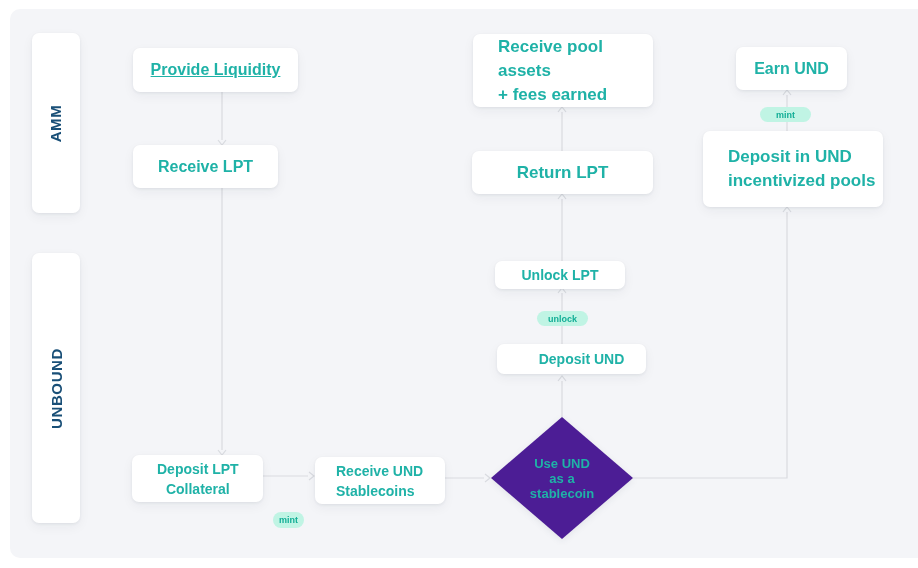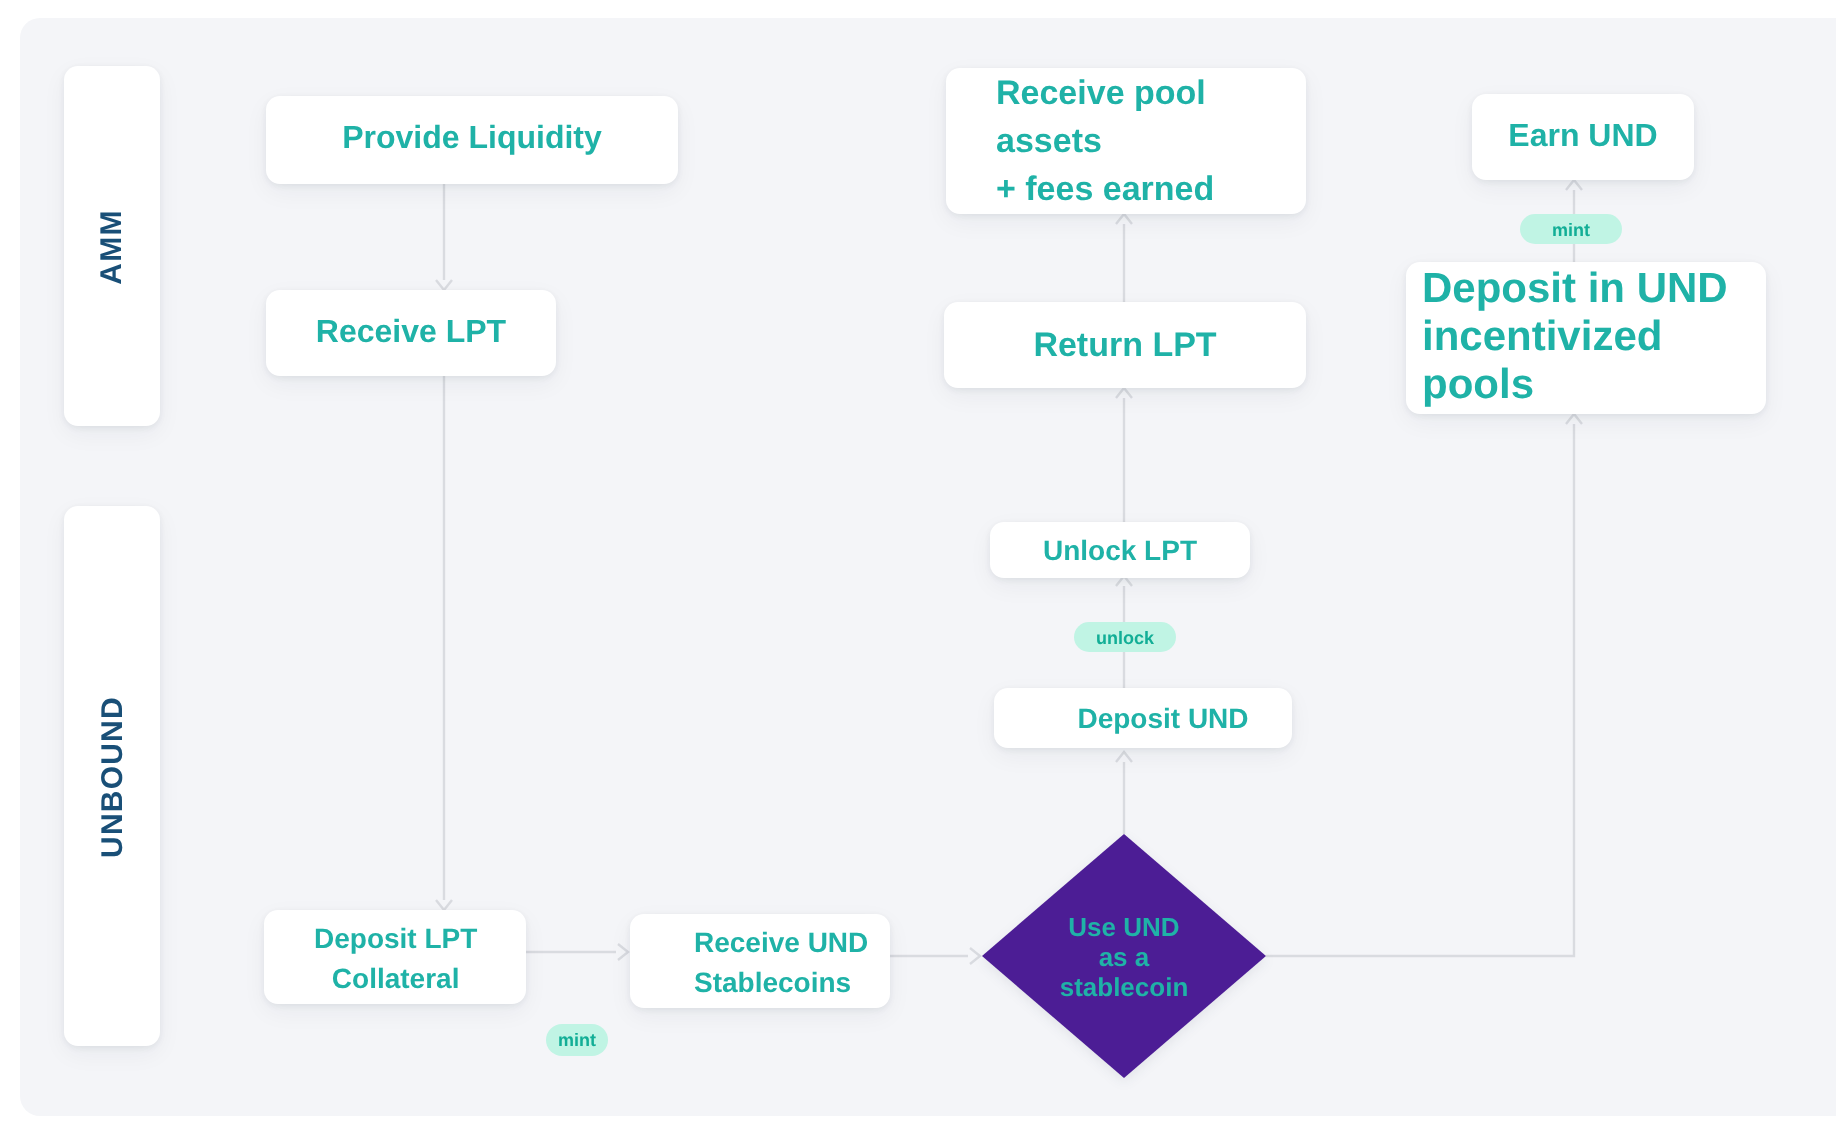--- a/index.html
+++ b/index.html
@@ -89,42 +89,42 @@
   </g>
 </svg>
 
 <div class="card lane" style="left:32px;top:33px;width:48px;height:180px;">
   <span>AMM</span>
 </div>
 <div class="card lane" style="left:32px;top:253px;width:48px;height:270px;">
   <span>UNBOUND</span>
 </div>
 
-<div class="card node z2" style="left:133px;top:48px;width:206px;height:44px;font-size:16px;">Provide Liquidity</div>
+<div class="card node z2" style="left:133px;top:48px;width:165px;height:44px;font-size:16px;text-decoration:underline;">Provide Liquidity</div>
 
 <div class="card node z2" style="left:133px;top:145px;width:145px;height:43px;font-size:16px;">Receive LPT</div>
 
 <div class="card node left-al z2" style="left:473px;top:34px;width:180px;height:73px;font-size:17px;line-height:24px;padding-left:25px;box-sizing:border-box;">Receive pool assets
 + fees earned</div>
 
 <div class="card node z2" style="left:472px;top:151px;width:181px;height:43px;font-size:17px;">Return LPT</div>
 
 <div class="card node z2" style="left:736px;top:47px;width:111px;height:43px;font-size:16px;">Earn UND</div>
 
-<div class="card node left-al z2" style="left:703px;top:131px;width:180px;height:76px;font-size:21px;line-height:24px;padding-left:8px;box-sizing:border-box;">Deposit in UND
+<div class="card node left-al z2" style="left:703px;top:131px;width:180px;height:76px;font-size:17px;line-height:24px;padding-left:25px;box-sizing:border-box;">Deposit in UND
 incentivized pools</div>
 
 <div class="card node z2" style="left:495px;top:261px;width:130px;height:28px;font-size:14px;">Unlock LPT</div>
 
 <div class="card node z2" style="left:497px;top:344px;width:129px;height:30px;font-size:14px;padding-left:20px;">Deposit UND</div>
 
 <div class="card node left-al z2" style="left:132px;top:455px;width:131px;height:47px;font-size:14px;line-height:20px;padding-left:25px;box-sizing:border-box;text-align:center;">Deposit LPT
 Collateral</div>
 
-<div class="card node left-al z2" style="left:315px;top:457px;width:130px;height:47px;font-size:14px;line-height:20px;padding-left:32px;box-sizing:border-box;">Receive UND
+<div class="card node left-al z2" style="left:315px;top:457px;width:130px;height:47px;font-size:14px;line-height:20px;padding-left:21px;box-sizing:border-box;">Receive UND
 Stablecoins</div>
 
 <div class="diamond-wrap">
   <div class="diamond">Use UND
 as a
 stablecoin</div>
 </div>
 
 <div class="pill" style="left:273px;top:468px;width:31px;height:16px;margin-top:44px;">mint</div>
 <div class="pill" style="left:537px;top:311px;width:51px;height:15px;">unlock</div>

